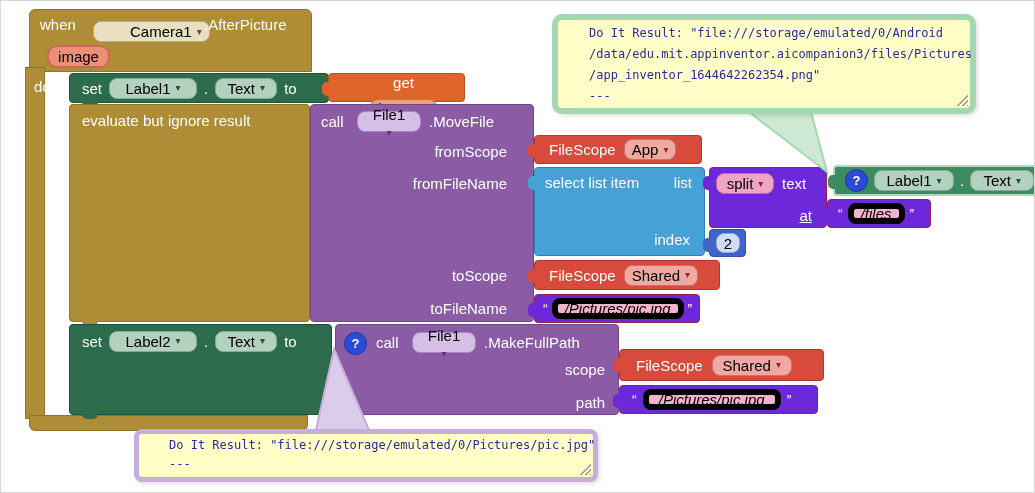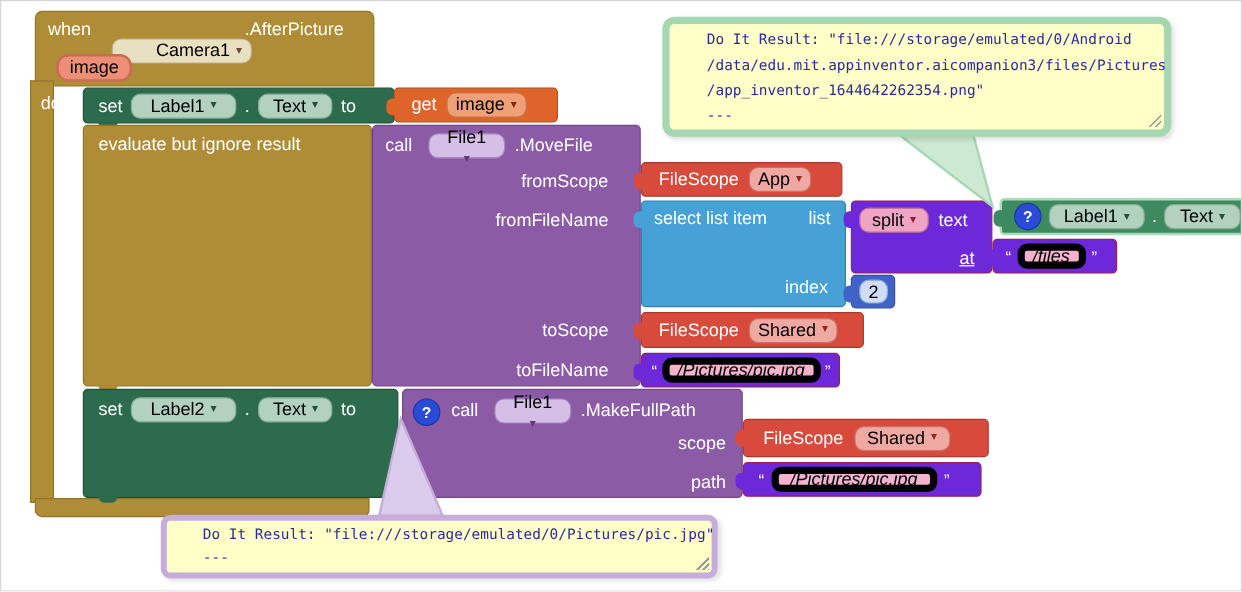--- a/index.html
+++ b/index.html
@@ -52,21 +52,21 @@
         clip-path:polygon(100% 0,100% 100%,0 100%);}
   svg.tails{position:absolute;left:0;top:0;z-index:5;pointer-events:none;}
 </style>
 </head>
 <body>
 
 <div id="canvas">
 
   <div class="blk gold" style="left:8px;top:8px;width:283px;height:63px;border-radius:6px 6px 0 0;">
     <span class="abs" style="left:10px;top:6px;">when</span>
-    <span class="fld fld-tan abs" style="left:63px;top:22px;min-width:101px;padding-left:36px;">
+    <span class="fld fld-tan abs" style="left:63px;top:11px;min-width:101px;padding-left:36px;">
       <span>Camera1</span>
       <span class="arrow">▾</span>
     </span>
     <span class="abs" style="left:174px;top:6px;">.AfterPicture</span>
     <span class="fld abs" style="left:17px;top:35px;min-width:63px;height:23px;background:#ED8F76;border:2px solid #C96B54;border-radius:10px;">
       <span>image</span>
     </span>
   </div>
   <div class="blk gold" style="left:4px;top:66px;width:20px;height:352px;border-radius:0;">
     <span class="abs" style="left:8px;top:10px;">do</span>
@@ -80,21 +80,21 @@
       <span class="arrow" style="color:#23523c;">▾</span>
     </span>
     <span class="dot">.</span>
     <span class="fld fld-sage" style="min-width:62px;">
       <span>Text</span>
       <span class="arrow" style="color:#23523c;">▾</span>
     </span>
     <span>to</span>
   </div>
 
-  <div class="blk orange row nub" style="left:307px;top:72px;width:137px;height:29px;padding-left:14px;gap:8px;">
+  <div class="blk orange row nub" style="left:307px;top:72px;width:137px;height:29px;padding-left:14px;gap:8px;flex-direction:column;">
     <span>get</span>
     <span class="fld fld-orange" style="min-width:64px;">
       <span>image</span>
       <span class="arrow" style="color:#7a2a10;">▾</span>
     </span>
   </div>
 
   <div class="blk gold bump" style="left:48px;top:103px;width:241px;height:218px;">
     <span class="abs" style="left:12px;top:7px;">evaluate but ignore result</span>
   </div>

